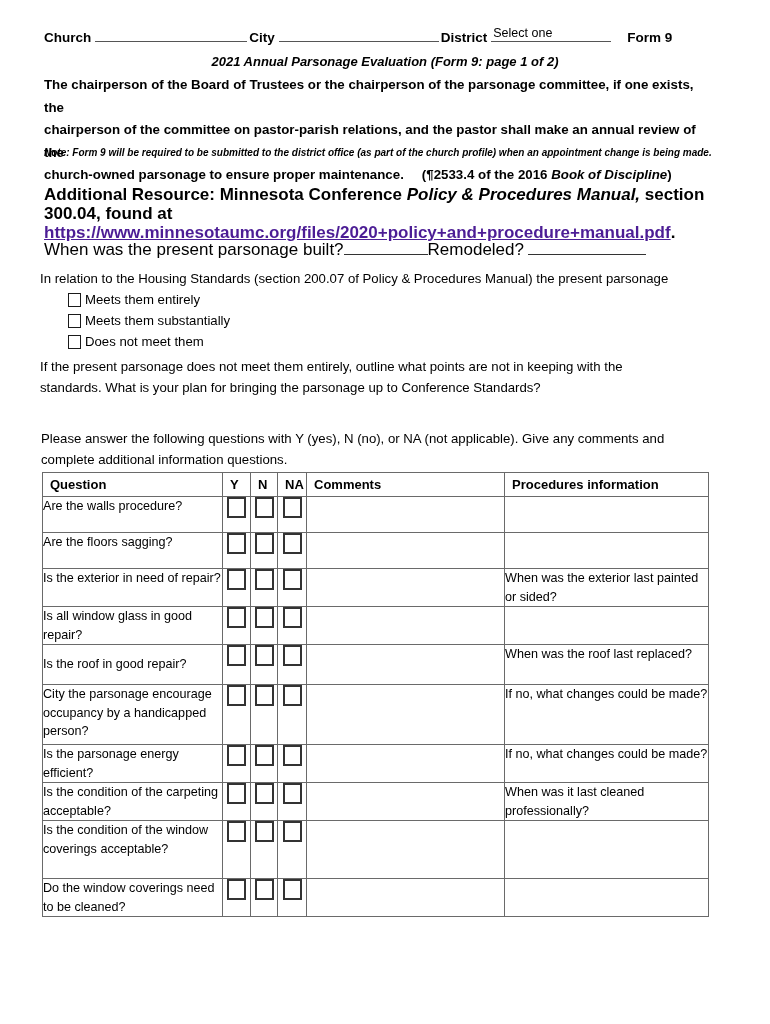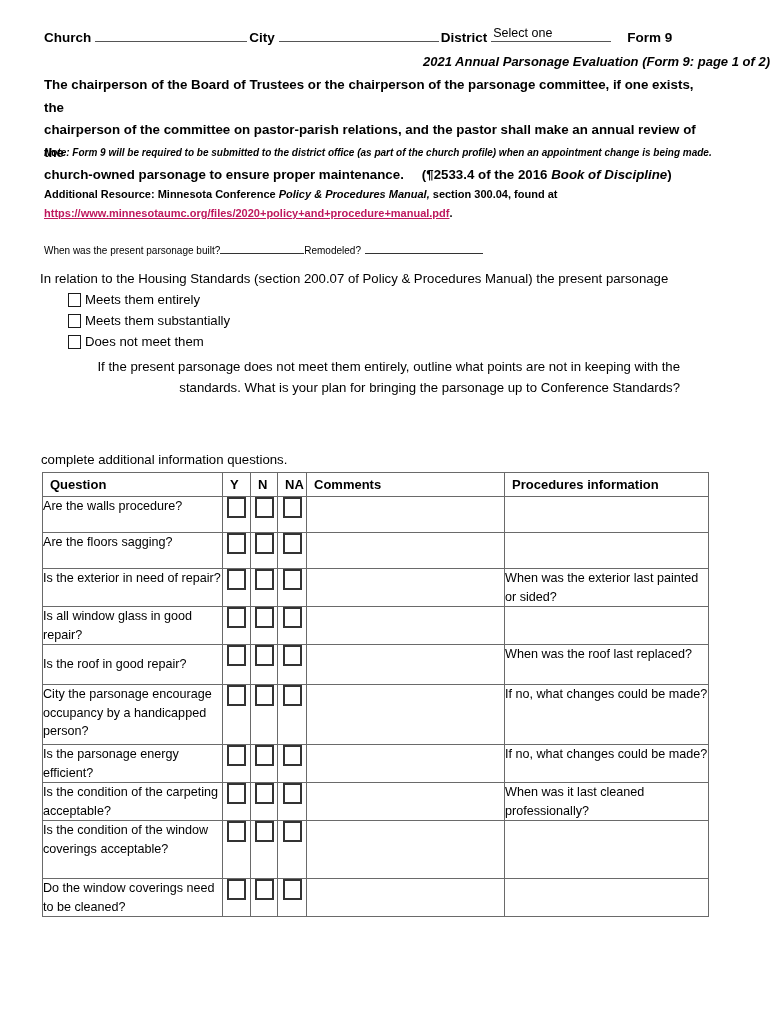--- a/index.html
+++ b/index.html
@@ -62,21 +62,21 @@
     font-weight: bold;
     font-size: 13.5px;
   }
 
   
   .subtitle {
     position: absolute;
     top: 54px;
     left: 0;
     width: 770px;
-    text-align: right;
+    text-align: center;
     font-size: 13px;
     font-weight: bold;
     font-style: italic;
   }
 
   
   .intro {
     position: absolute;
     left: 44px;
     top: 74px;
@@ -99,38 +99,38 @@
     font-style: italic;
     line-height: 14px;
   }
 
   
   .resource {
     position: absolute;
     left: 44px;
     top: 185px;
     width: 680px;
-    font-size: 11px;
+    font-size: 17px;
     font-weight: bold;
     line-height: 19px;
   }
   .resource .it { font-style: italic; }
   .link {
-    color: #be185d;
+    color: #4c1d95;
     text-decoration: underline;
     font-weight: bold;
     word-break: break-all;
   }
 
   
   .builtline {
     position: absolute;
     left: 44px;
     top: 240px;
-    font-size: 10px;
+    font-size: 17px;
     white-space: nowrap;
   }
   .ul-built { display: inline-block; width: 84px; border-bottom: 1.2px solid #333; height: 13px; }
   .ul-remodel { display: inline-block; width: 118px; border-bottom: 1.2px solid #333; height: 13px; margin-left: 4px; }
 
   
   .standards-intro {
     position: absolute;
     left: 40px;
     top: 271px;
@@ -159,21 +159,20 @@
     flex: 0 0 auto;
   }
 
   .standards-follow {
     position: absolute;
     left: 40px;
     top: 356px;
     width: 640px;
     font-size: 13.2px;
     line-height: 21px;
-    text-align: right;
   }
 
   
   .answer-instr {
     position: absolute;
     left: 41px;
     top: 428px;
     width: 650px;
     font-size: 13.2px;
     line-height: 21px;
@@ -284,21 +283,21 @@
       <span>Does not meet them</span>
     </div>
   </div>
 
   <div class="standards-follow">
     <span>If the present parsonage does not meet them entirely, outline what points are not in keeping with the</span><br>
     <span>standards. What is your plan for bringing the parsonage up to Conference Standards?</span>
   </div>
 
   <div class="answer-instr">
-    <br>
+    <span>Please answer the following questions with Y (yes), N (no), or NA (not applicable). Give any comments and</span><br>
     <span>complete additional information questions.</span>
   </div>
 
   <table class="qtable">
     <colgroup>
       <col class="col-q">
         <col class="col-y">
         <col class="col-n">
       <col class="col-na">
         <col class="col-c">

